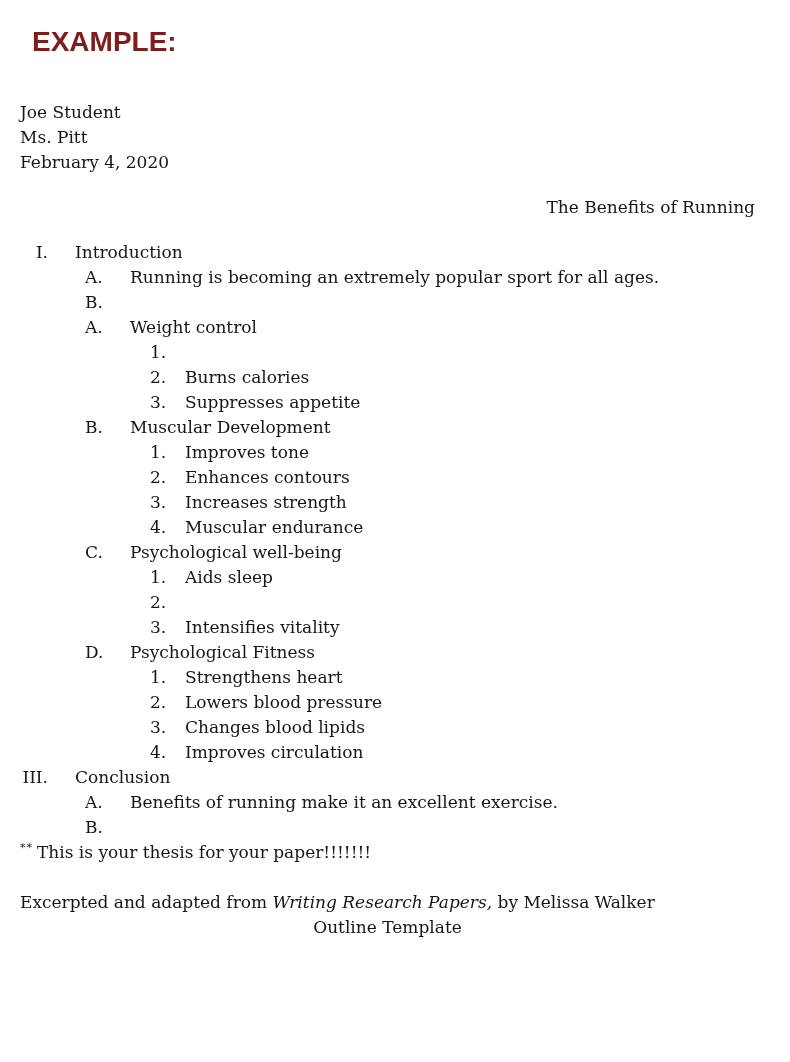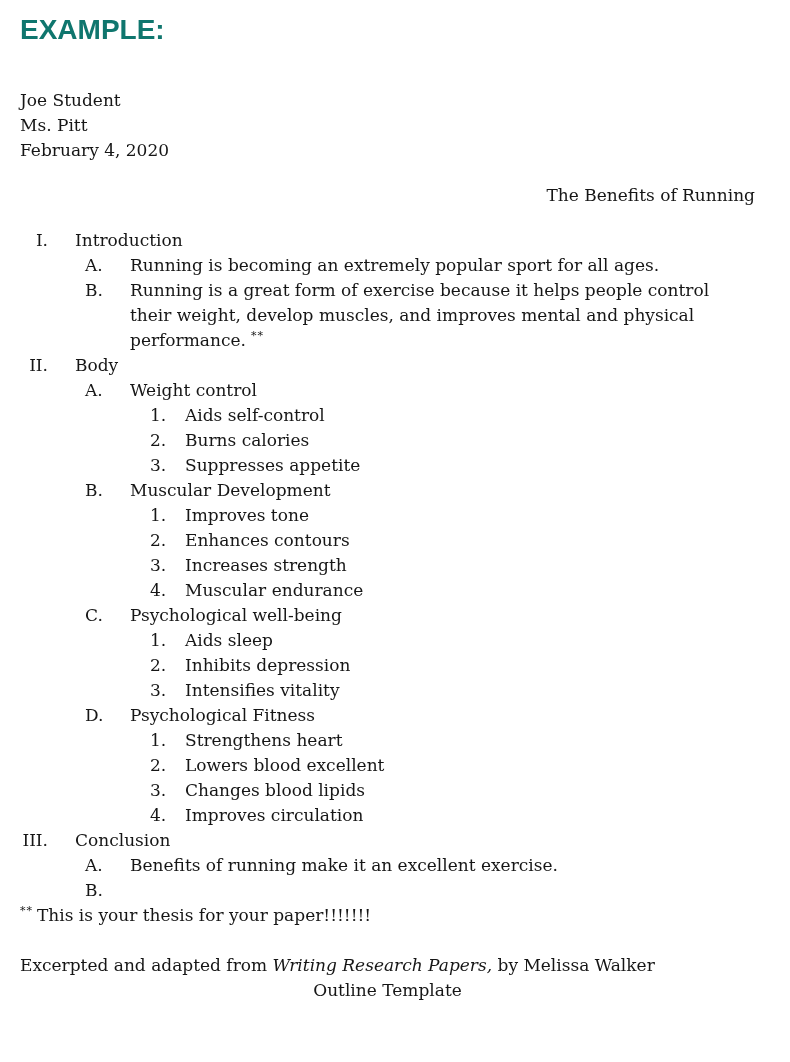--- a/index.html
+++ b/index.html
@@ -16,22 +16,22 @@
     color: #161616;
   }
   .page {
     padding: 13px 35px 0 20px;
   }
   .example-label {
     font-family: "Liberation Sans", sans-serif;
     font-weight: 700;
     font-size: 28px;
     line-height: 33px;
-    color: #0f766e;
-    margin: 0;
+    color: #7f1d1d;
+    margin: 12px;
   }
   .byline {
     margin-top: 42px;
     line-height: 25px;
   }
   .doc-title {
     margin-top: 20px;
     line-height: 25px;
     text-align: right;
     font-weight: normal;
@@ -94,33 +94,27 @@
       <div class="row lvl1">
         <span class="marker">I.</span>
         <span class="text"><span>Introduction</span></span>
       </div>
       <div class="row lvl2">
         <span class="marker">A.</span>
         <span class="text"><span>Running is becoming an extremely popular sport for all ages.</span></span>
       </div>
       <div class="row lvl2">
         <span class="marker">B.</span>
-        <span class="text"><span>Running is a great form of exercise because it helps people control their weight, develop muscles, and improves mental and physical performance.</span><sup class="supmark">**</sup></span>
-      </div>
-      <div class="row lvl1">
-        <span class="marker">II.</span>
-        <span class="text"><span>Body</span></span>
       </div>
       <div class="row lvl2">
         <span class="marker">A.</span>
         <span class="text"><span>Weight control</span></span>
       </div>
       <div class="row lvl3">
         <span class="marker">1.</span>
-        <span class="text"><span>Aids self-control</span></span>
       </div>
       <div class="row lvl3">
         <span class="marker">2.</span>
         <span class="text"><span>Burns calories</span></span>
       </div>
       <div class="row lvl3">
         <span class="marker">3.</span>
         <span class="text"><span>Suppresses appetite</span></span>
       </div>
       <div class="row lvl2">
@@ -146,37 +140,36 @@
       <div class="row lvl2">
         <span class="marker">C.</span>
         <span class="text"><span>Psychological well-being</span></span>
       </div>
       <div class="row lvl3">
         <span class="marker">1.</span>
         <span class="text"><span>Aids sleep</span></span>
       </div>
       <div class="row lvl3">
         <span class="marker">2.</span>
-        <span class="text"><span>Inhibits depression</span></span>
       </div>
       <div class="row lvl3">
         <span class="marker">3.</span>
         <span class="text"><span>Intensifies vitality</span></span>
       </div>
       <div class="row lvl2">
         <span class="marker">D.</span>
         <span class="text"><span>Psychological Fitness</span></span>
       </div>
       <div class="row lvl3">
         <span class="marker">1.</span>
         <span class="text"><span>Strengthens heart</span></span>
       </div>
       <div class="row lvl3">
         <span class="marker">2.</span>
-        <span class="text"><span>Lowers blood excellent</span></span>
+        <span class="text"><span>Lowers blood pressure</span></span>
       </div>
       <div class="row lvl3">
         <span class="marker">3.</span>
         <span class="text"><span>Changes blood lipids</span></span>
       </div>
       <div class="row lvl3">
         <span class="marker">4.</span>
         <span class="text"><span>Improves circulation</span></span>
       </div>
       <div class="row lvl1">

